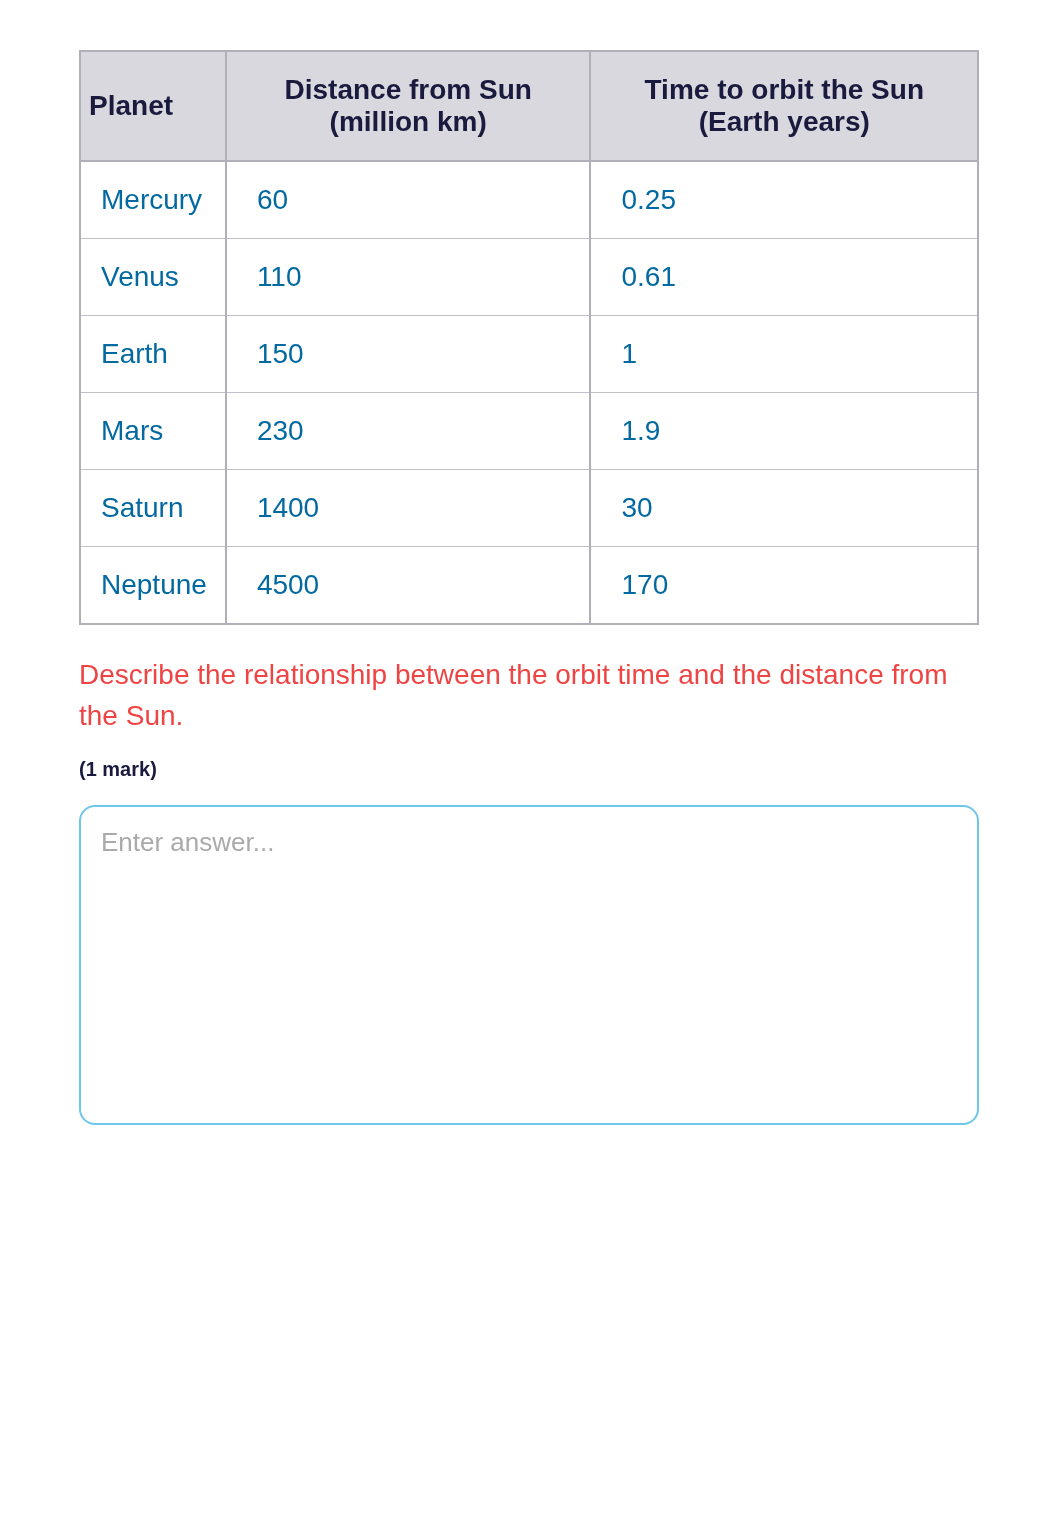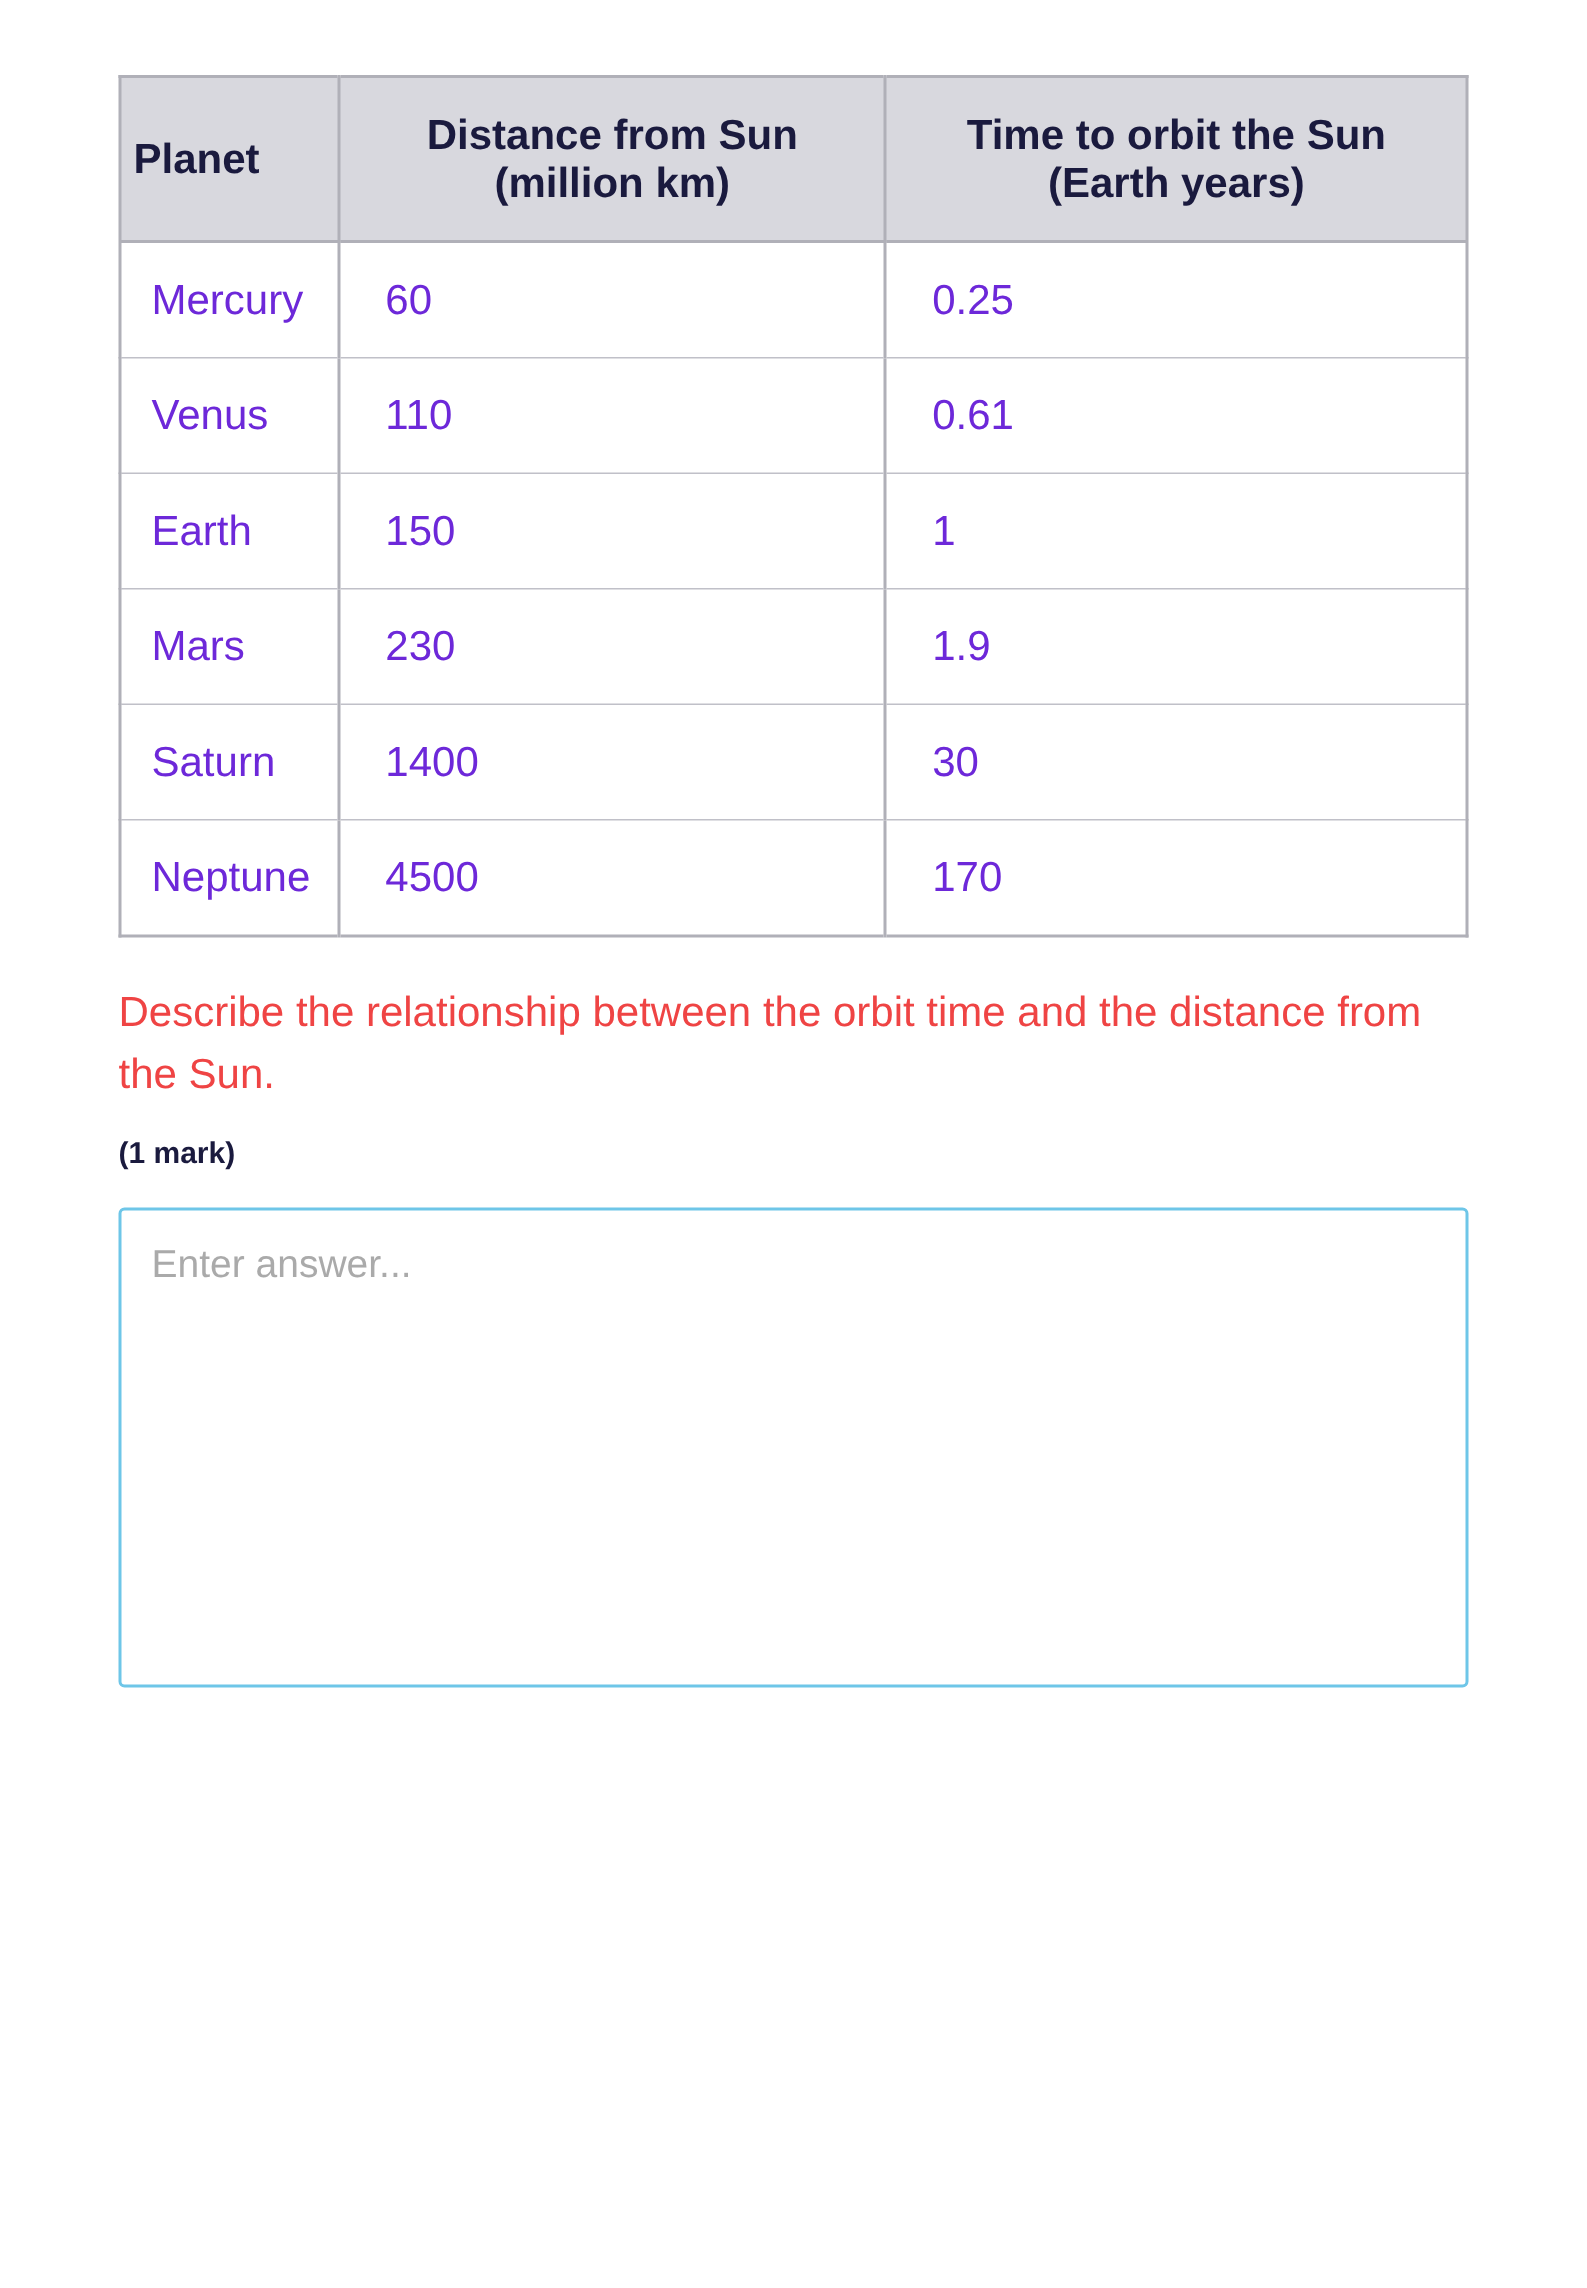--- a/index.html
+++ b/index.html
@@ -58,21 +58,21 @@
       border-bottom: 1px solid #c0c0c8;
     }
 
     tbody tr:last-child {
       border-bottom: none;
     }
 
     tbody td {
       padding: 22px 18px;
       font-size: 28px;
-      color: #6d28d9;
+      color: #0369a1;
       border-right: 2px solid #b0b0b8;
     }
 
     tbody td:last-child {
       border-right: none;
     }
 
     tbody td:first-child {
       text-align: left;
       padding-left: 20px;
@@ -94,21 +94,21 @@
       font-size: 20px;
       font-weight: 700;
       color: #1a1a3e;
       margin-bottom: 24px;
     }
 
     .answer-textarea {
       width: 100%;
       height: 320px;
       border: 2.5px solid #6ec6e8;
-      border-radius: 4px;
+      border-radius: 16px;
       padding: 20px;
       font-size: 26px;
       color: #aaaaaa;
       resize: none;
       outline: none;
       font-family: inherit;
     }
 
     .answer-textarea::placeholder {
       color: #aaaaaa;

